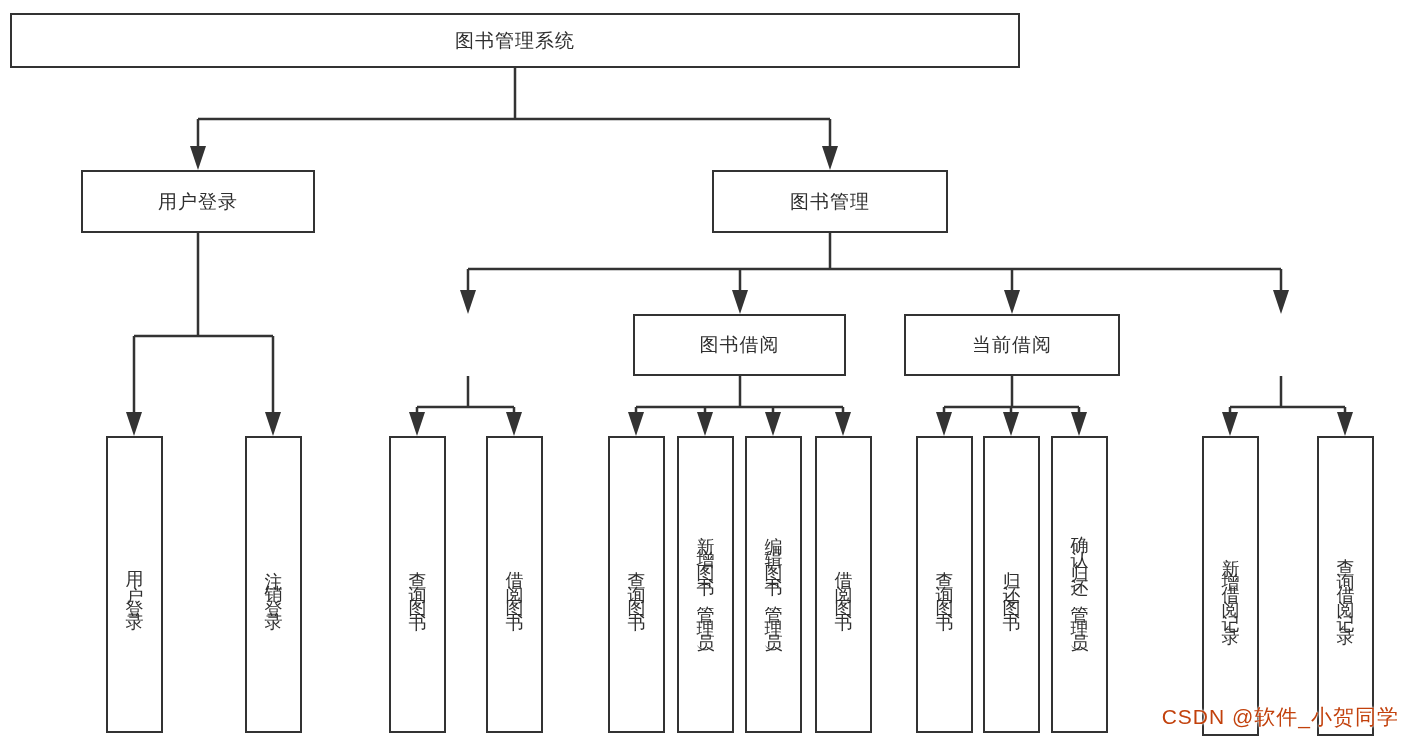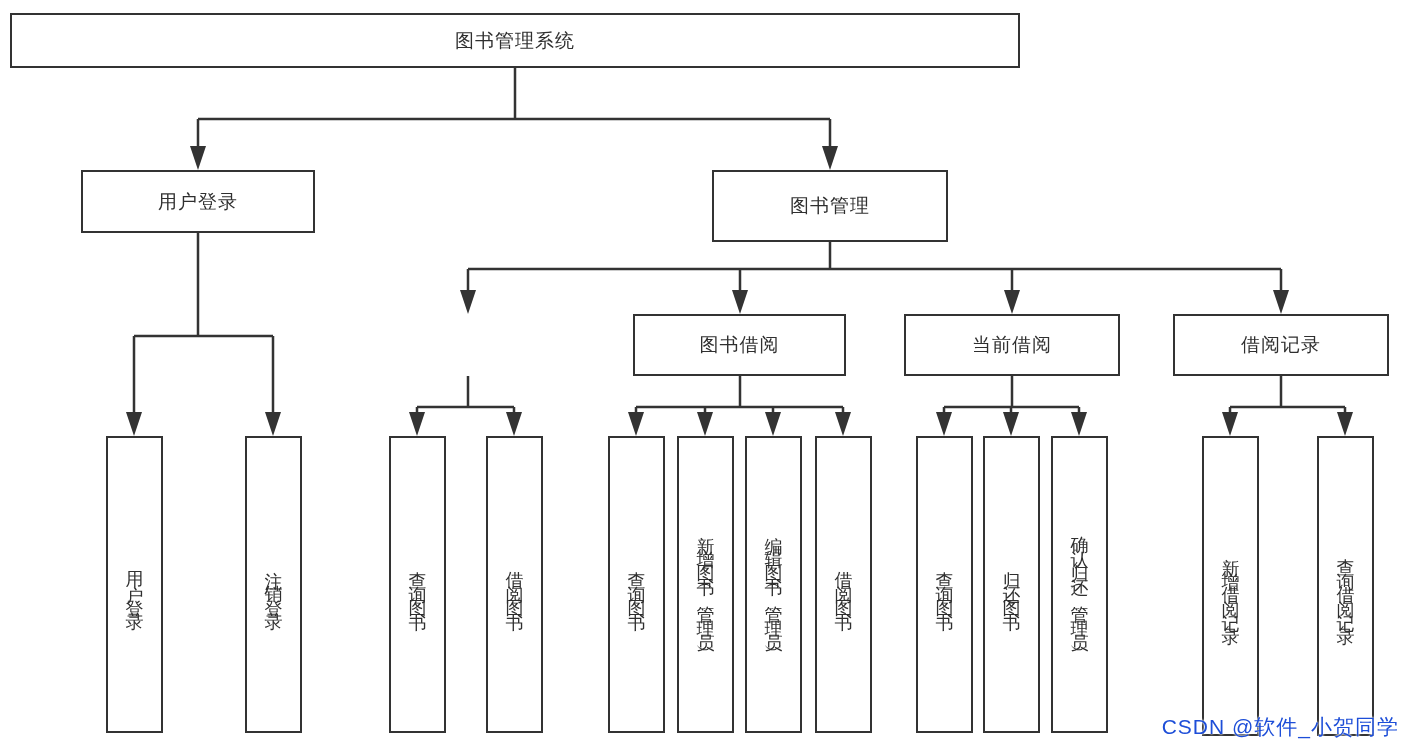--- a/index.html
+++ b/index.html
@@ -24,24 +24,24 @@
   .h-node .label{white-space:nowrap;}
   .v-node{font-size:18px;}
   .v-node .vtext{
     writing-mode:vertical-rl;
     text-orientation:mixed;
     letter-spacing:14px;
     line-height:1;
   }
   #watermark{
     position:absolute;
-    right:6px;bottom:6px;
+    right:6px;bottom:16px;
     z-index:5;
     font-size:21px;
-    color:#1d4ed8;
+    color:#c2410c;
     letter-spacing:1px;
     text-shadow:0 0 3px #ffffff, 0 0 2px #ffffff;
     white-space:nowrap;
   }
 </style>
 </head>
 <body>
 
 <div id="canvas">
 
@@ -88,32 +88,29 @@
     </g>
   </svg>
 
   <div class="node h-node" style="left:10px;top:13px;width:1010px;height:55px;">
     <span class="label">图书管理系统</span>
   </div>
 
   <div class="node h-node" style="left:81px;top:170px;width:234px;height:63px;">
     <span class="label">用户登录</span>
   </div>
-  <div class="node h-node" style="left:712px;top:170px;width:236px;height:72px;">
+  <div class="node h-node" style="left:712px;top:170px;width:236px;height:63px;">
     <span class="label">图书管理</span>
   </div>
 
   <div class="node h-node" style="left:904px;top:314px;width:216px;height:62px;">
     <span class="label">当前借阅</span>
   </div>
   <div class="node h-node" style="left:633px;top:314px;width:213px;height:62px;">
     <span class="label">图书借阅</span>
-  </div>
-  <div class="node h-node" style="left:1173px;top:314px;width:216px;height:62px;">
-    <span class="label">借阅记录</span>
   </div>
 
   <div class="node v-node" style="left:106px;top:436px;width:57px;height:297px;">
     <span class="vtext">用户登录</span>
   </div>
   <div class="node v-node" style="left:245px;top:436px;width:57px;height:297px;">
     <span class="vtext">注销登录</span>
   </div>
 
   <div class="node v-node" style="left:389px;top:436px;width:57px;height:297px;">

